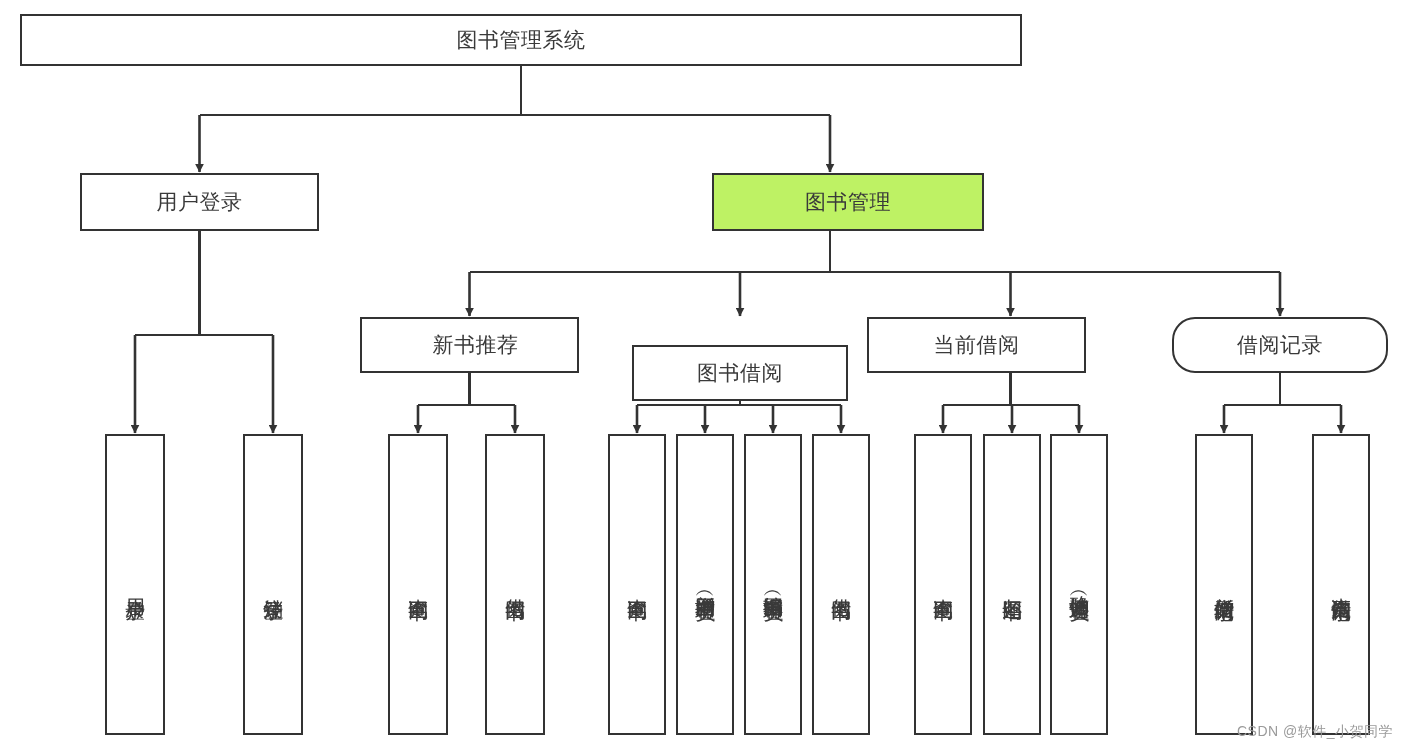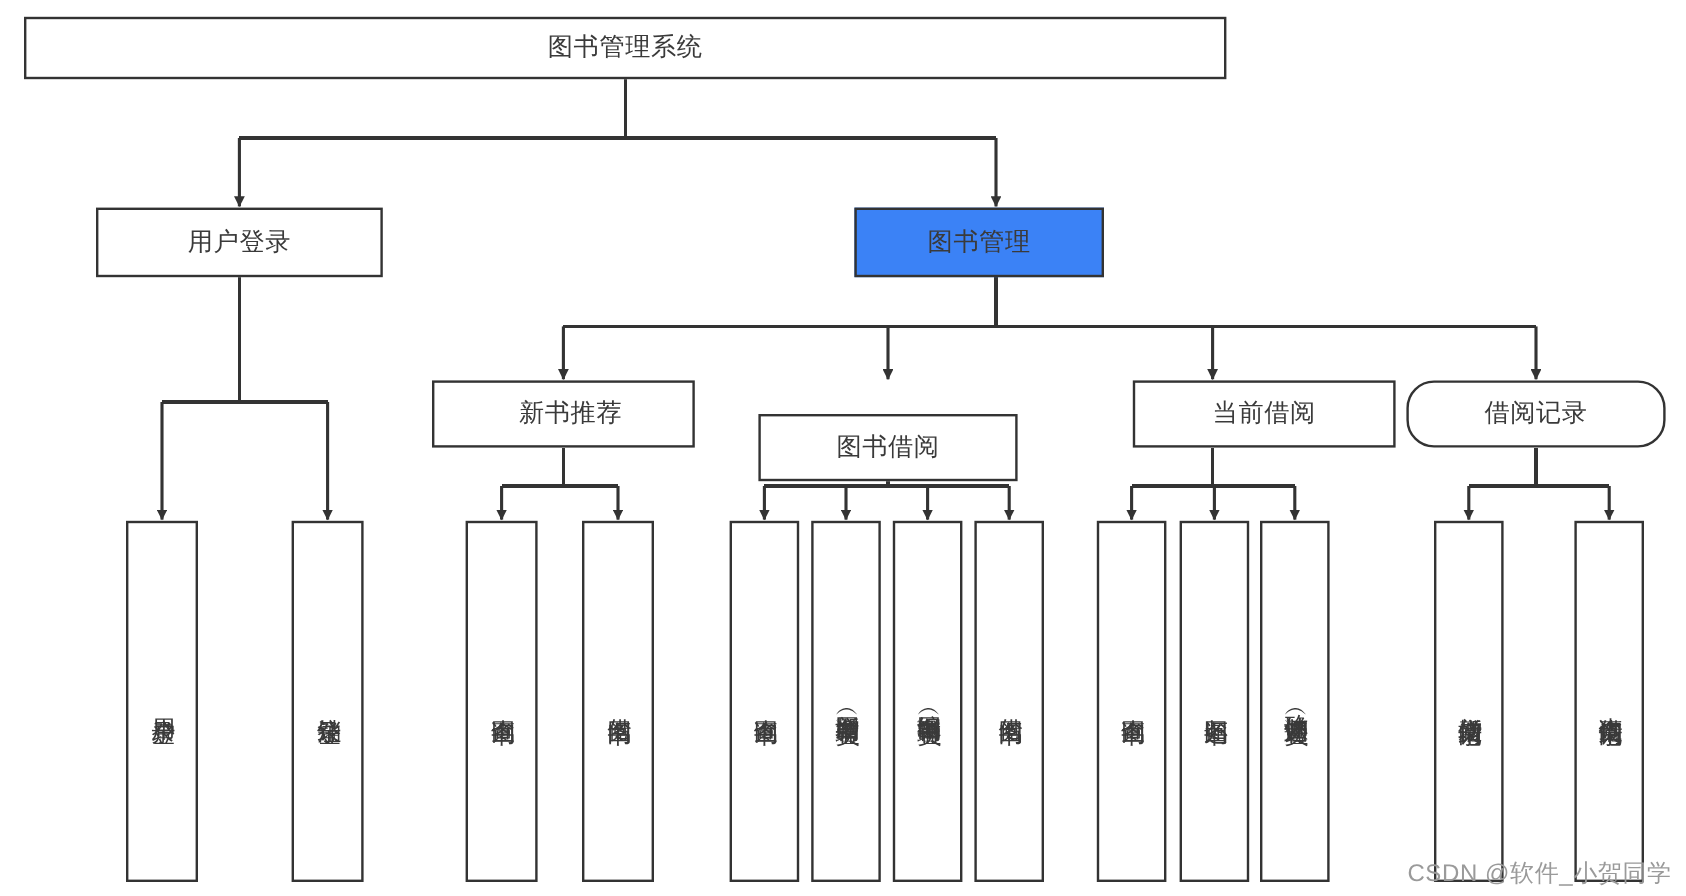--- a/index.html
+++ b/index.html
@@ -53,21 +53,21 @@
     white-space: normal;
     font-size: 20px;
     line-height: 1.18;
     letter-spacing: 1px;
     max-height: 100%;
   }
   #watermark {
     position: absolute;
     right: 12px;
     bottom: 6px;
-    font-size: 20px;
+    font-size: 14px;
     color: #9a9a9a;
     letter-spacing: 0.5px;
     white-space: nowrap;
   }
 </style>
 </head>
 <body>
 
 <div id="canvas">
   <svg id="edges" viewBox="0 0 1405 747">
@@ -110,30 +110,30 @@
       <line x1="1224" y1="405" x2="1224" y2="433" stroke="#333333" stroke-width="2.6" marker-end="url(#arrowhead)"></line>
       <line x1="1341" y1="405" x2="1341" y2="433" stroke="#333333" stroke-width="2.6" marker-end="url(#arrowhead)"></line>
     </svg>
   <div id="nodes">
       <div class="node" style="left: 20px; top: 14px; width: 1002px; height: 52px; border-color: rgb(51, 51, 51); background: rgb(255, 255, 255);">
         <span class="node-label" style="color: rgb(58, 58, 58);">图书管理系统</span>
       </div>
       <div class="node" style="left: 80px; top: 173px; width: 239px; height: 58px; border-color: rgb(51, 51, 51); background: rgb(255, 255, 255);">
         <span class="node-label" style="color: rgb(58, 58, 58);">用户登录</span>
       </div>
-      <div class="node" style="left: 712px; top: 173px; width: 208px; height: 58px; border-color: rgb(51, 51, 51); background: #3b82f6; align-items: center;">
+      <div class="node" style="left: 712px; top: 173px; width: 272px; height: 58px; border-color: rgb(51, 51, 51); background: #bef264; align-items: center;">
         <span class="node-label" style="color: rgb(58, 58, 58);">图书管理</span>
       </div>
       <div class="node" style="left: 360px; top: 317px; width: 219px; height: 56px; border-color: rgb(51, 51, 51); background: rgb(255, 255, 255);">
         <span class="node-label" style="color: rgb(58, 58, 58); margin-left: 12px;">新书推荐</span>
       </div>
       <div class="node" style="left: 632px; top: 317px; width: 216px; height: 56px; border-color: rgb(51, 51, 51); background: rgb(255, 255, 255); margin-top: 28px;">
         <span class="node-label" style="color: rgb(58, 58, 58);">图书借阅</span>
       </div>
-      <div class="node" style="left: 944px; top: 317px; width: 219px; height: 56px; border-color: rgb(51, 51, 51); background: rgb(255, 255, 255);">
+      <div class="node" style="left: 867px; top: 317px; width: 219px; height: 56px; border-color: rgb(51, 51, 51); background: rgb(255, 255, 255);">
         <span class="node-label" style="color: rgb(58, 58, 58);">当前借阅</span>
       </div>
       <div class="node" style="left: 1172px; top: 317px; width: 216px; height: 56px; border-color: rgb(51, 51, 51); background: rgb(255, 255, 255); border-radius: 23px;">
         <span class="node-label" style="color: rgb(58, 58, 58);">借阅记录</span>
       </div>
       <div class="node vertical" style="left: 105px; top: 434px; width: 60px; height: 301px; border-color: rgb(51, 51, 51); background: rgb(255, 255, 255);">
         <span class="node-label" style="color: rgb(58, 58, 58);">用户登录</span>
       </div>
       <div class="node vertical" style="left: 243px; top: 434px; width: 60px; height: 301px; border-color: rgb(51, 51, 51); background: rgb(255, 255, 255);">
         <span class="node-label" style="color: rgb(58, 58, 58);">注销登录</span>

